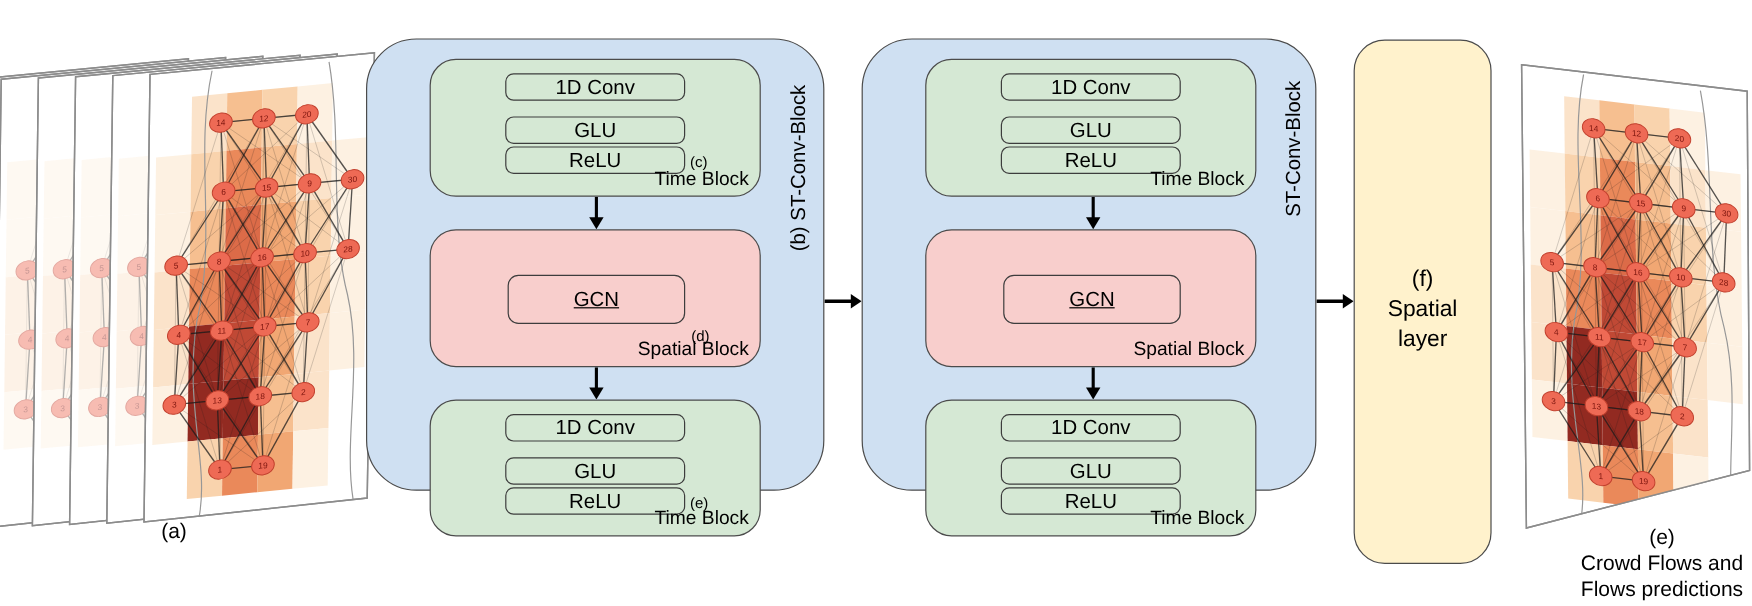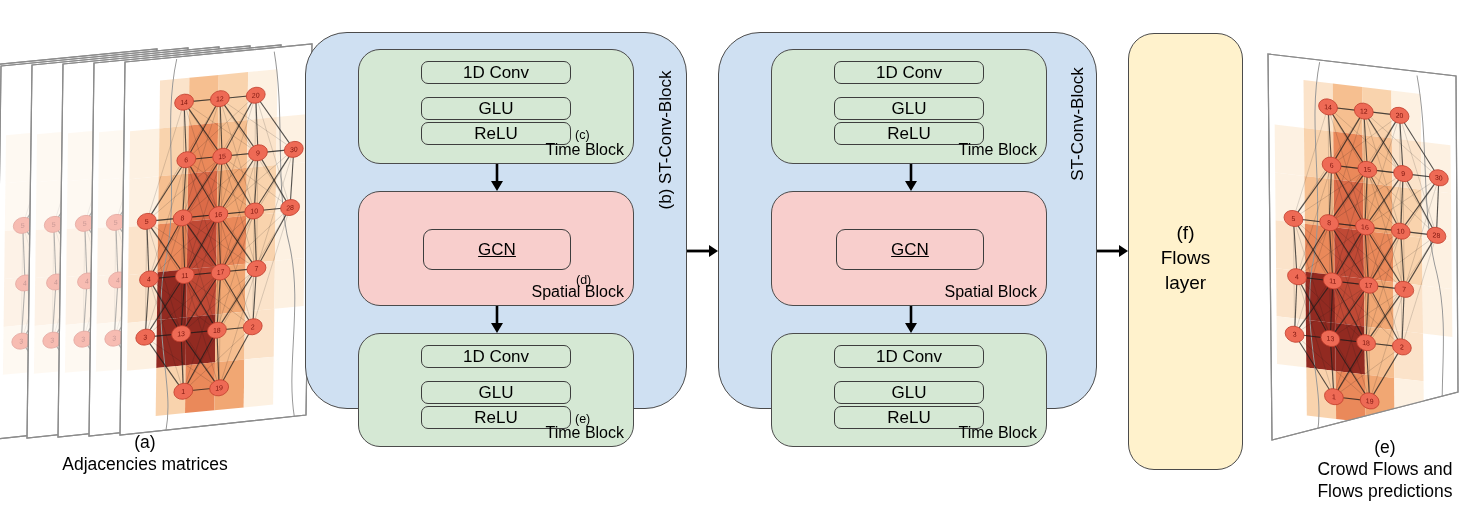--- a/index.html
+++ b/index.html
@@ -1451,21 +1451,20 @@
             <ellipse cx="99" cy="336" rx="9.5" ry="8" fill="#ee6a55" stroke="#c2402e" stroke-width="0.8"></ellipse>
             <text x="99" y="338.5" font-size="7" text-anchor="middle" fill="#7c150e">19</text>
           </g>
         </g>
         <path d="M125,34 L312,16 L306,387 L120,407 Z" fill="none" stroke="#8c8c8c" stroke-width="1.2"></path>
       </g>
     </svg>
 
   <div class="caption" style="left:20px;top:431px;width:250px">
     <div>(a)</div>
-    <div>Adjacencies matrices</div>
   </div>
 
   <div class="stblock" id="block1">
     <div class="subblock green tb-top">
       <div class="layerbox lb1">1D Conv</div>
       <div class="layerbox lb2">GLU</div>
       <div class="layerbox lb3">ReLU</div>
       <div class="tag">(c)</div>
       <div class="corner-label">Time Block</div>
     </div>
@@ -1537,21 +1536,21 @@
   <div class="rot-label" style="left:1078px;top:124px">ST-Conv-Block</div>
 
   <svg class="harrow" style="left:1097px;top:243px" width="31" height="16" viewBox="0 0 31 16">
     <line x1="0" y1="8" x2="24" y2="8" stroke="#000" stroke-width="2.8"></line>
     <polygon points="22,2 31,8 22,14" fill="#000"></polygon>
   </svg>
 
   <div id="output">
     <div class="txt">
       <div>(f)</div>
-      <div>Flows</div>
+      <div>Spatial</div>
       <div>layer</div>
     </div>
   </div>
 
   <svg class="ill" style="left:1252px;top:42px" width="208" height="420" viewBox="0 0 208 420">
       <defs>
         <clipPath id="clip-right">
           <path d="M16,12 L204,34 L206,350 L20,398 Z"></path>
         </clipPath>
       </defs>

